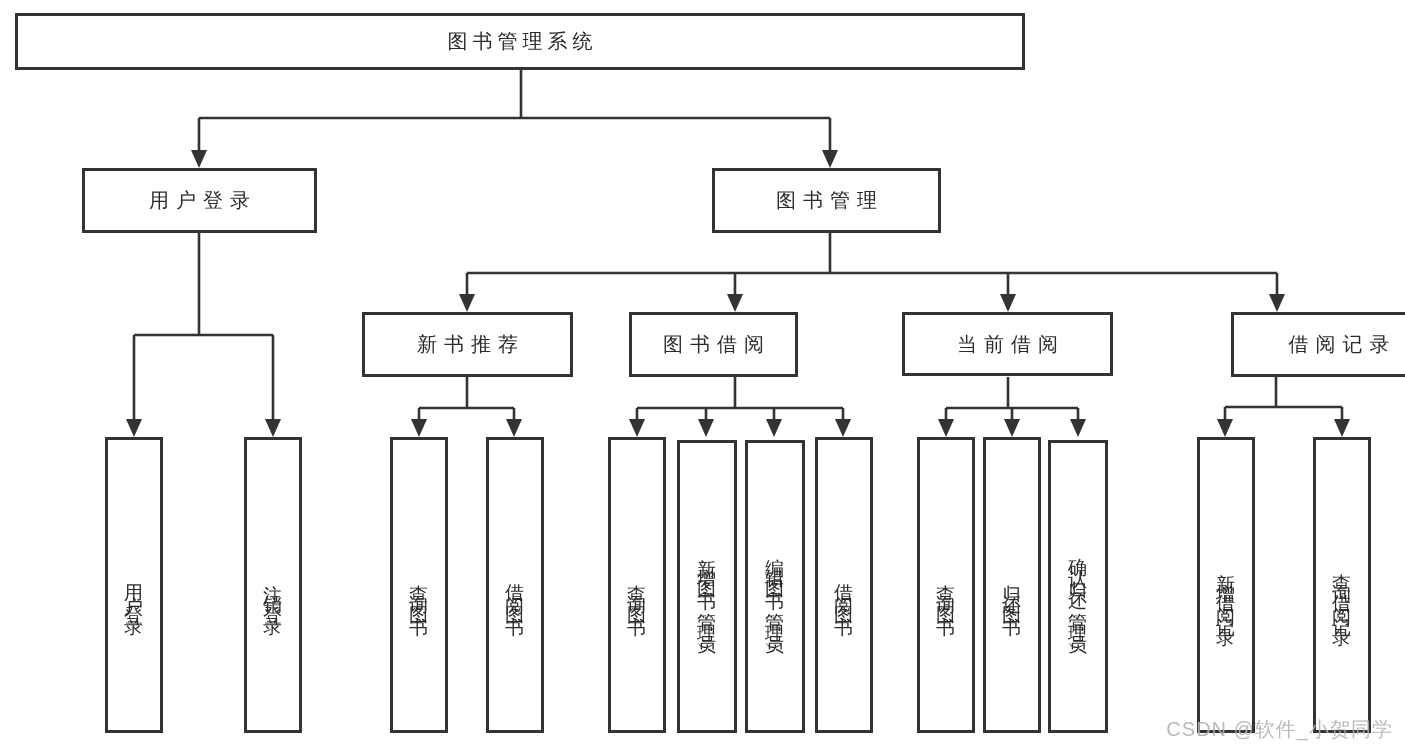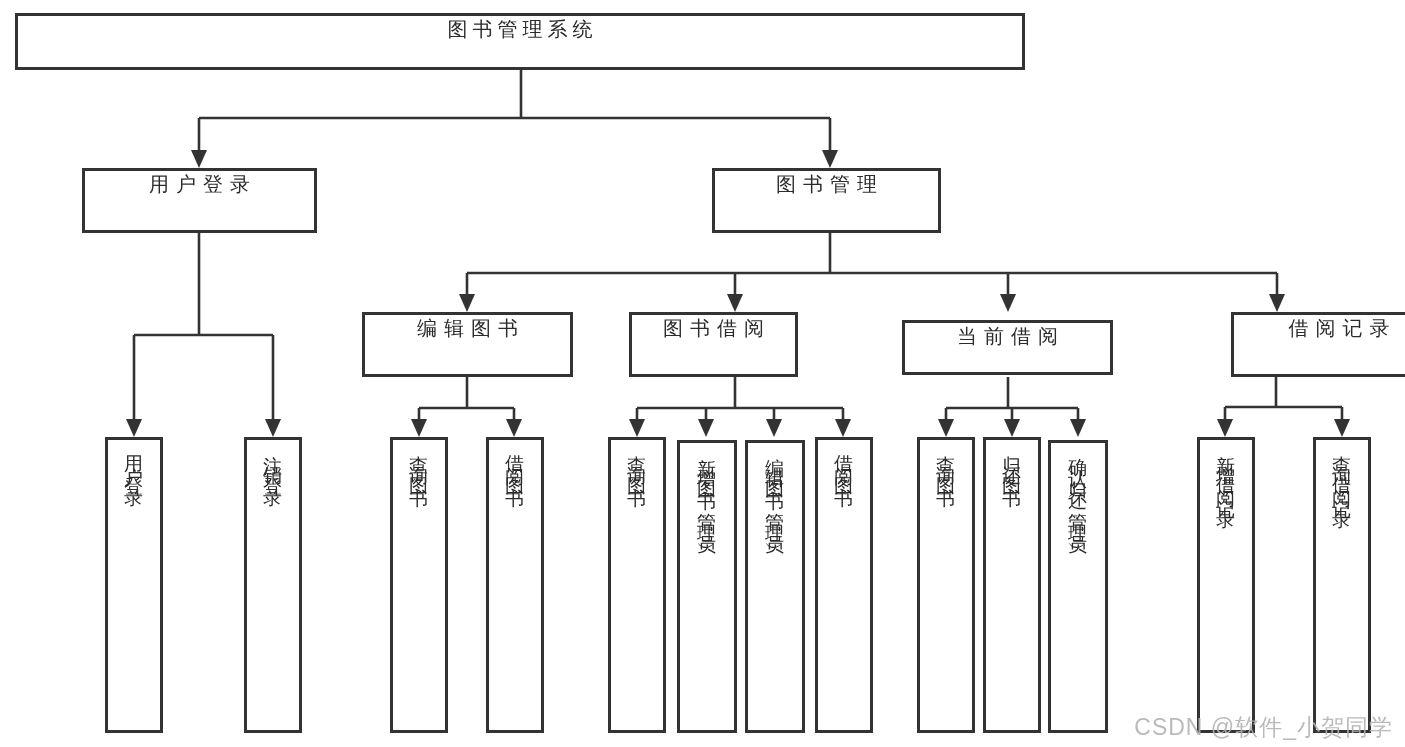--- a/index.html
+++ b/index.html
@@ -18,41 +18,41 @@
     overflow:hidden;
   }
   .connectors{position:absolute;left:0;top:0;width:1405px;height:747px;pointer-events:none;}
   .connectors path{stroke:var(--line);stroke-width:2.6;fill:none;}
   .connectors polygon{fill:var(--line);stroke:none;}
   .node{
     position:absolute;
     box-sizing:border-box;
     border:3px solid var(--line);
     background:#fff;
-    display:flex;align-items:flex-start;justify-content:center;
+    display:flex;align-items:center;justify-content:center;
   }
   .node .label{white-space:nowrap;}
   .hnode .label{
     font-size:20px;
     letter-spacing:7px;
     margin-right:-7px;
   }
   .root .label{letter-spacing:5px;margin-right:-5px;}
   .leaf .label{
     writing-mode:vertical-rl;
     font-size:19px;
     line-height:1;
     letter-spacing:11px;
     margin-bottom:-11px;
     white-space:nowrap;
   }
   .watermark{
     position:absolute;
     right:12px;bottom:4px;
-    font-size:23px;
+    font-size:20px;
     color:var(--wm);
     letter-spacing:1px;
     z-index:5;
     opacity:.9;
     white-space:nowrap;
   }
 </style>
 </head>
 <body>
 
@@ -99,26 +99,26 @@
   </div>
 
   <div class="node hnode" style="left:82px;top:168px;width:235px;height:65px">
     <span class="label">用户登录</span>
   </div>
   <div class="node hnode" style="left:712px;top:168px;width:229px;height:65px">
     <span class="label">图书管理</span>
   </div>
 
   <div class="node hnode" style="left:362px;top:312px;width:211px;height:65px">
-    <span class="label">编辑图书</span>
+    <span class="label">新书推荐</span>
   </div>
   <div class="node hnode" style="left:629px;top:312px;width:169px;height:65px">
     <span class="label">图书借阅</span>
   </div>
-  <div class="node hnode" style="left:902px;top:320px;width:211px;height:55px">
+  <div class="node hnode" style="left:902px;top:312px;width:211px;height:64px">
     <span class="label">当前借阅</span>
   </div>
   <div class="node hnode" style="left:1231px;top:312px;width:216px;height:65px">
     <span class="label">借阅记录</span>
   </div>
 
   <div class="node leaf" style="left:105px;top:437px;width:58px;height:296px">
     <span class="label">用户登录</span>
   </div>
   <div class="node leaf" style="left:244px;top:437px;width:58px;height:296px">

